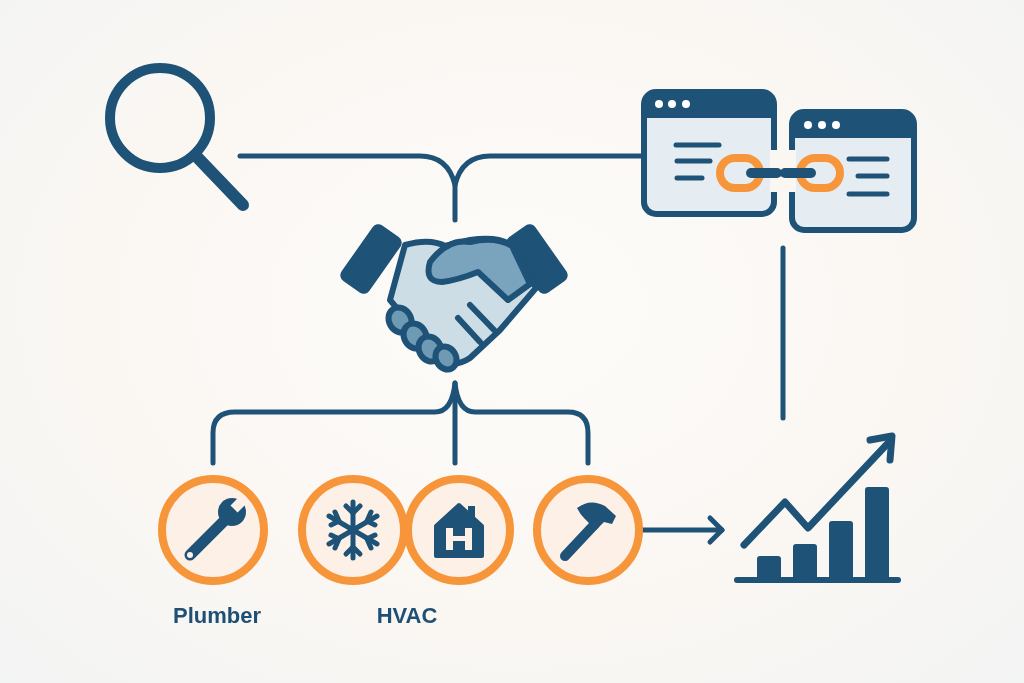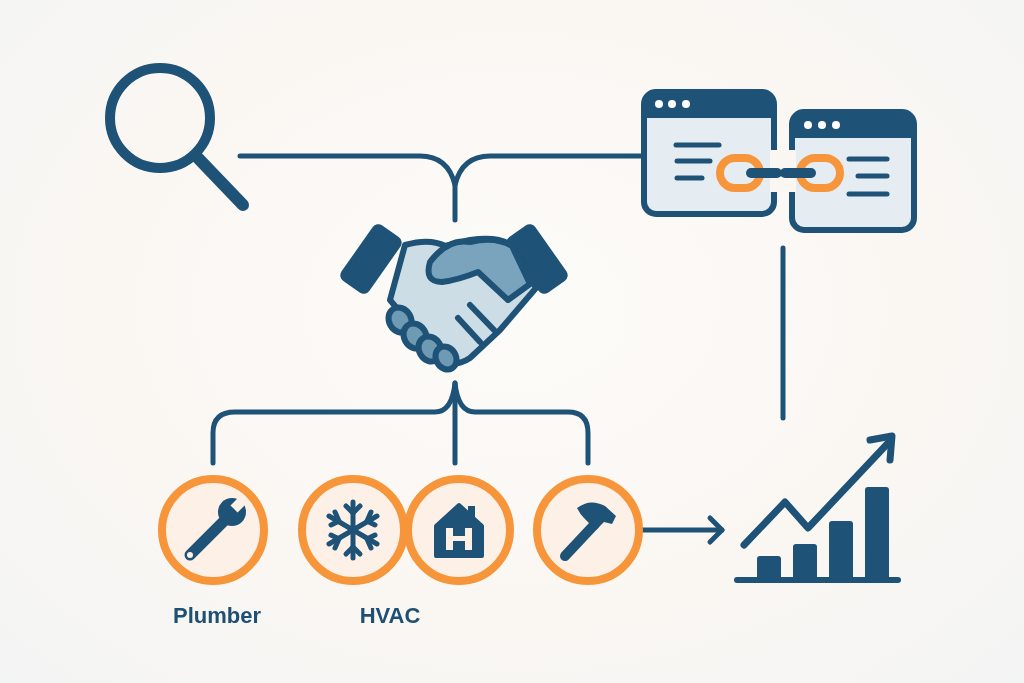--- a/index.html
+++ b/index.html
@@ -144,13 +144,13 @@
       <rect x="793" y="544" width="24" height="36" rx="3"></rect>
       <rect x="829" y="521" width="24" height="59" rx="3"></rect>
       <rect x="865" y="487" width="24" height="93" rx="3"></rect>
     </g>
     <polyline points="744,545 785,502 808,528 890,441" fill="none" stroke="#1e5277" stroke-width="7" stroke-linecap="round" stroke-linejoin="round"></polyline>
     <polyline points="870,440 892,436 890,460" fill="none" stroke="#1e5277" stroke-width="7" stroke-linecap="round" stroke-linejoin="round"></polyline>
   </g>
 </svg>
 
 <div class="label" style="left:217px; top:603px;">Plumber</div>
-<div class="label" style="left:390px; top:603px;">HVAC</div>
+<div class="label" style="left:407px; top:603px;">HVAC</div>
 
 </body></html>

